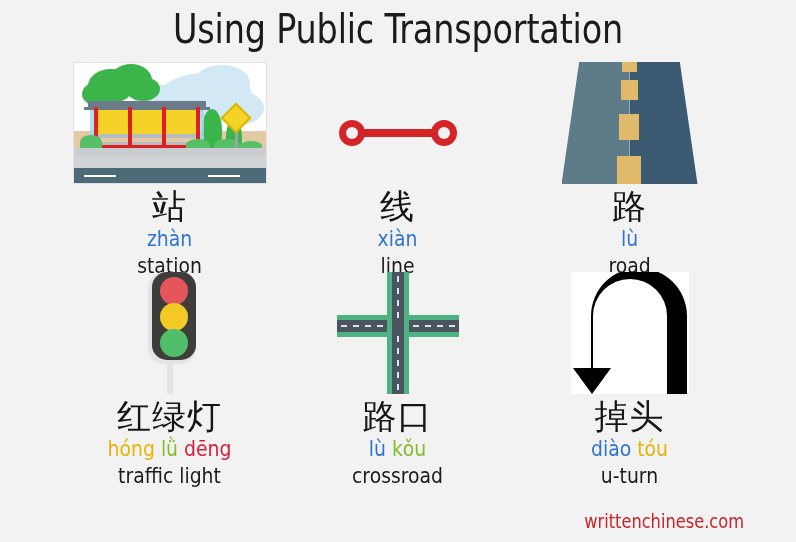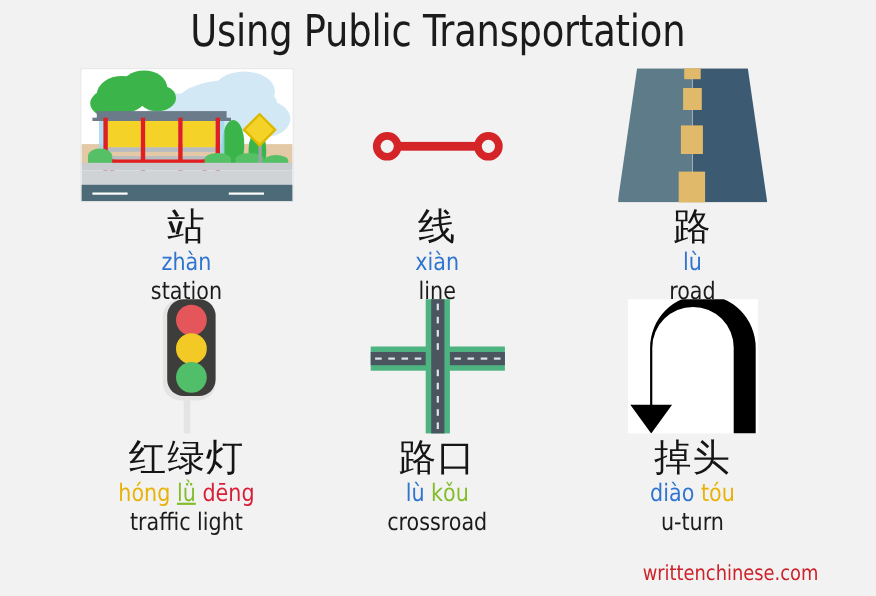--- a/index.html
+++ b/index.html
@@ -274,21 +274,21 @@
           <div class="tl-pole"></div>
           <div class="tl-shadow"></div>
           <div class="tl-body">
             <div class="tl-lamp tl-red"></div>
             <div class="tl-lamp tl-yellow"></div>
             <div class="tl-lamp tl-green"></div>
           </div>
         </div>
       </div>
       <div class="hanzi">红绿灯</div>
-      <div class="pinyin"><span class="s" style="color: rgb(232, 178, 7);">hóng</span><span class="s" style="color: rgb(27, 27, 27);"> </span><span class="s" style="color: rgb(132, 189, 42); text-decoration: underline;">lǜ</span><span class="s" style="color: rgb(27, 27, 27);"> </span><span class="s" style="color: rgb(217, 30, 55);">dēng</span></div>
+      <div class="pinyin"><span class="s" style="color: rgb(232, 178, 7);">hóng</span><span class="s" style="color: rgb(27, 27, 27);"> </span><span class="s" style="color: rgb(132, 189, 42);">lǜ</span><span class="s" style="color: rgb(27, 27, 27);"> </span><span class="s" style="color: rgb(217, 30, 55);">dēng</span></div>
       <div class="english">traffic light</div>
     </div>
 
     <div class="cell col1 row1">
       <div class="art">
         <div class="crart">
           <div class="cr-h"></div>
           <div class="cr-h-in"></div>
           <div class="cr-dashh" style="left:4px;width:6px;"></div>
           <div class="cr-dashh" style="left:16px;width:6px;"></div>

